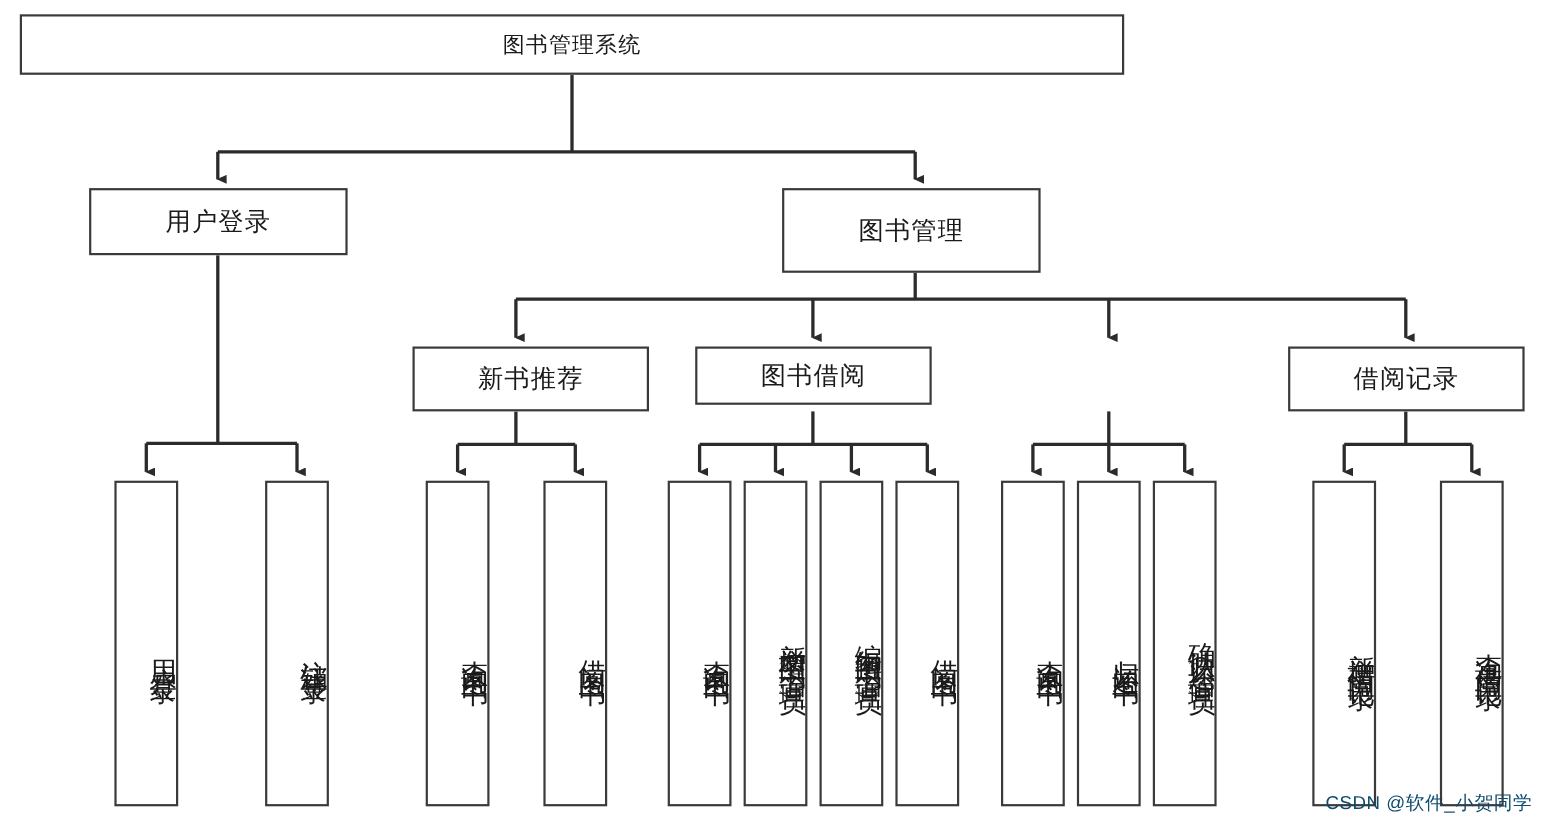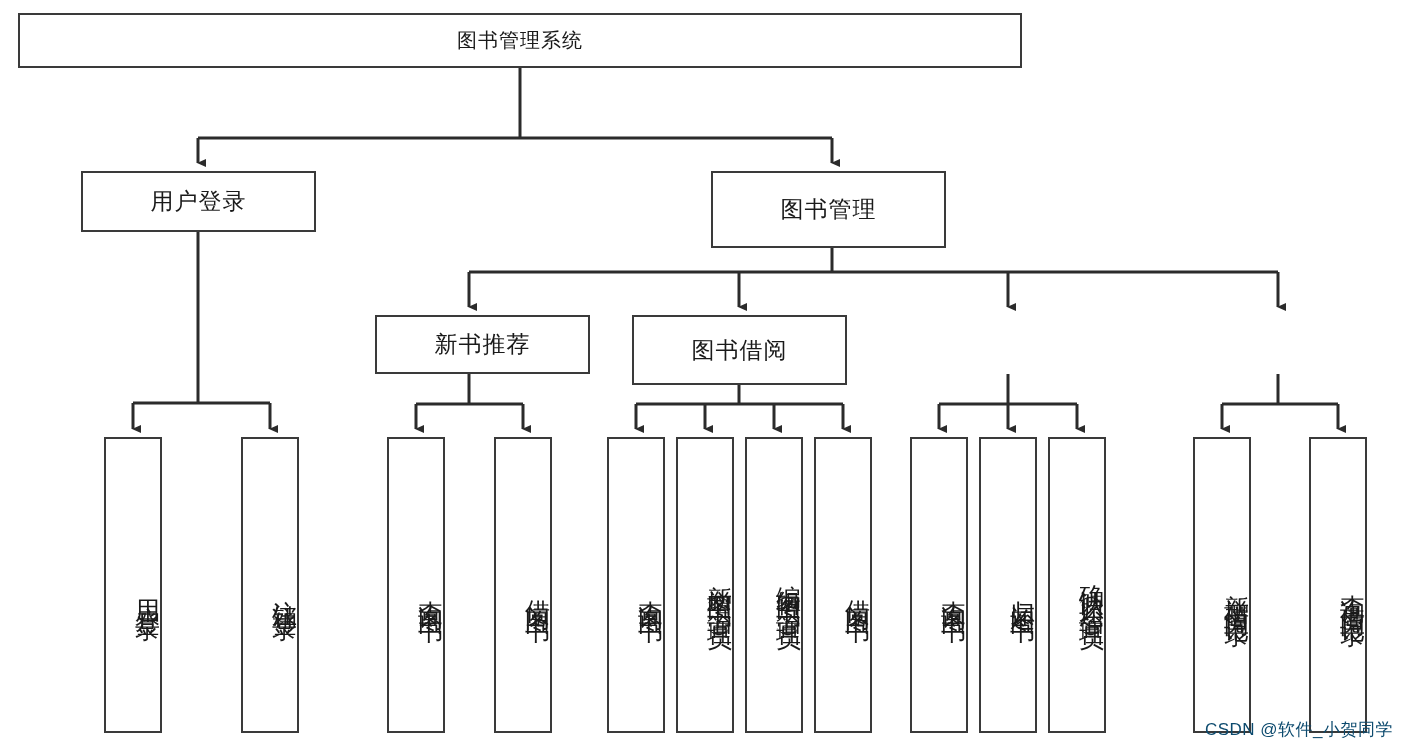--- a/index.html
+++ b/index.html
@@ -125,22 +125,25 @@
   <div class="node node-h" style="left:81px; top:171px; width:235px; height:61px;">
     <span>用户登录</span>
   </div>
   <div class="node node-h" style="left:711px; top:171px; width:235px; height:77px;">
     <span>图书管理</span>
   </div>
 
   <div class="node node-h" style="left:362px; top:315px; width:215px; height:59px;margin-left:13px;">
     <span>新书推荐</span>
   </div>
-  <div class="node node-h" style="left:632px; top:315px; width:215px; height:70px;">
+  <div class="node node-h" style="left:632px; top:315px; width:215px; height:53px;">
     <span>图书借阅</span>
+  </div>
+  <div class="node node-h" style="left:1171px; top:315px; width:215px; height:59px;">
+    <span>借阅记录</span>
   </div>
 
   <div class="node node-v" style="left:104px; top:437px; width:58px; height:296px;">
     <span>用户登录</span>
   </div>
   <div class="node node-v" style="left:241px; top:437px; width:58px; height:296px;">
     <span>注销登录</span>
   </div>
 
   <div class="node node-v" style="left:387px; top:437px; width:58px; height:296px;">

